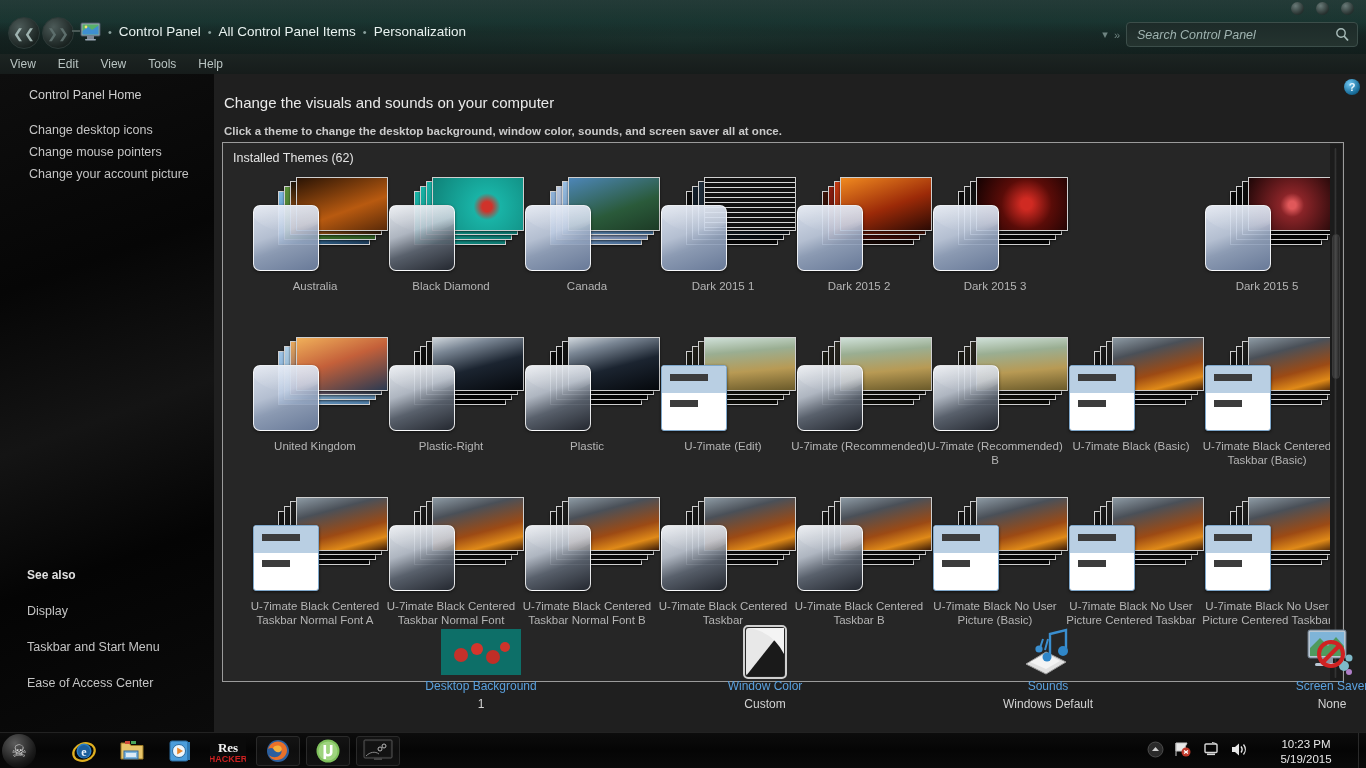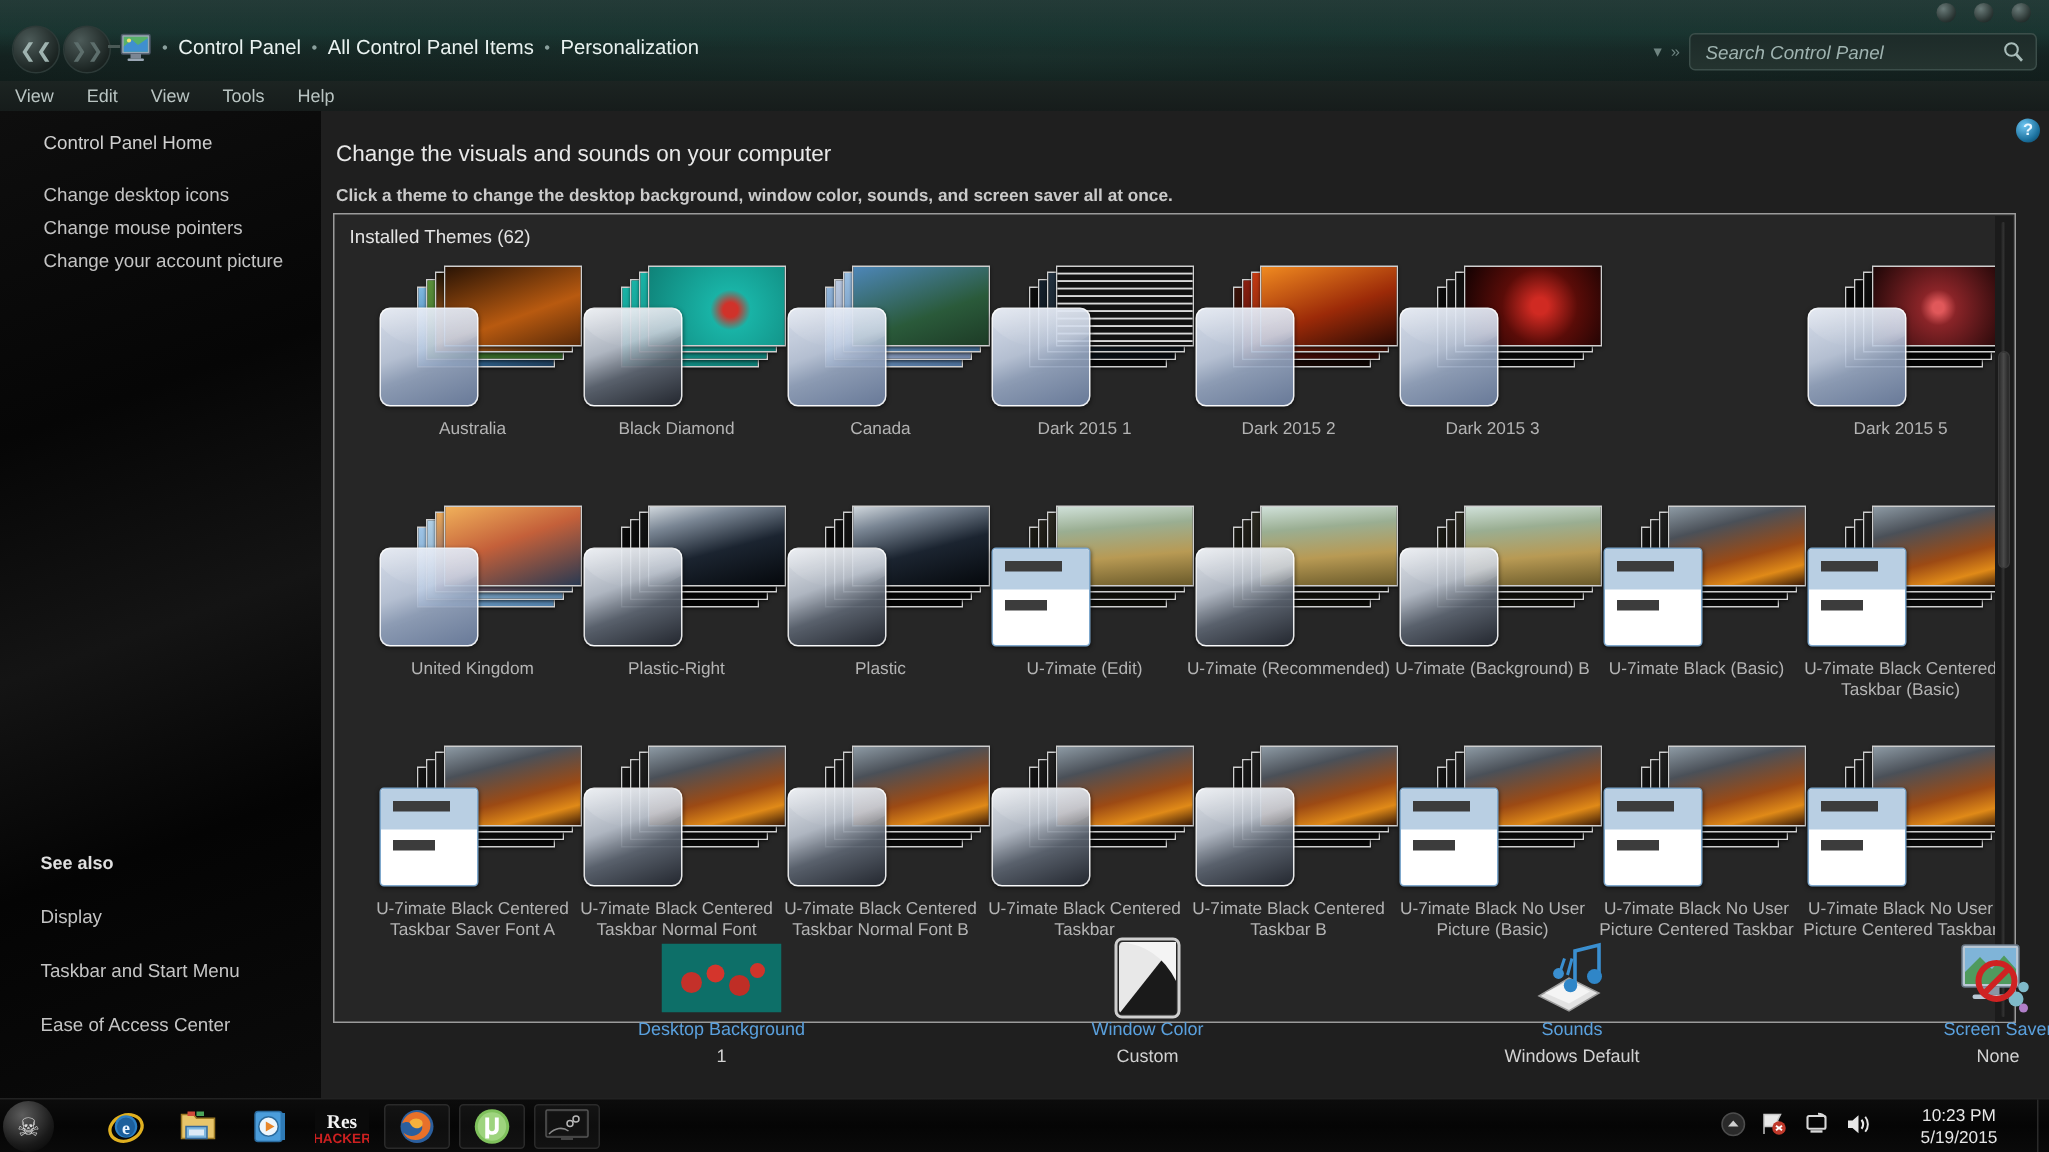--- a/index.html
+++ b/index.html
@@ -465,21 +465,21 @@
                 </div>
                 <div class="ph c">
                   <div class="fill" style="background: linear-gradient(160deg, rgb(42, 40, 32), rgb(14, 14, 10));"></div>
                 </div>
                 <div class="ph d">
                   <div class="fill" style="background: linear-gradient(175deg, rgb(207, 224, 216) 0%, rgb(154, 174, 146) 28%, rgb(184, 154, 84) 62%, rgb(106, 90, 42) 100%);"></div>
                 </div>
               </div>
               <div class="win dark"></div>
             </div>
-            <div class="tname">U-7imate (Background) B</div>
+            <div class="tname">U-7imate (Recommended) B</div>
           </div>
           <div class="tile" style="left: 838px; top: 164px;">
             <div class="thumb">
               <div class="stack">
                 <div class="ph a">
                   <div class="fill" style="background: linear-gradient(160deg, rgb(20, 20, 20), rgb(6, 6, 6));"></div>
                 </div>
                 <div class="ph b">
                   <div class="fill" style="background: linear-gradient(160deg, rgb(26, 26, 26), rgb(8, 8, 8));"></div>
                 </div>
@@ -537,21 +537,21 @@
                 <div class="ph d">
                   <div class="fill" style="background: linear-gradient(165deg, rgb(141, 154, 164) 0%, rgb(74, 80, 88) 28%, rgb(156, 74, 20) 62%, rgb(224, 138, 24) 82%, rgb(58, 26, 6) 100%);"></div>
                 </div>
               </div>
               <div class="win basic">
                 <div class="cap"></div>
                 <div class="bar1"></div>
                 <div class="bar2"></div>
               </div>
             </div>
-            <div class="tname">U-7imate Black Centered Taskbar Saver Font A</div>
+            <div class="tname">U-7imate Black Centered Taskbar Normal Font A</div>
           </div>
           <div class="tile" style="left: 158px; top: 324px;">
             <div class="thumb">
               <div class="stack">
                 <div class="ph a">
                   <div class="fill" style="background: linear-gradient(160deg, rgb(20, 20, 20), rgb(6, 6, 6));"></div>
                 </div>
                 <div class="ph b">
                   <div class="fill" style="background: linear-gradient(160deg, rgb(26, 26, 26), rgb(8, 8, 8));"></div>
                 </div>

